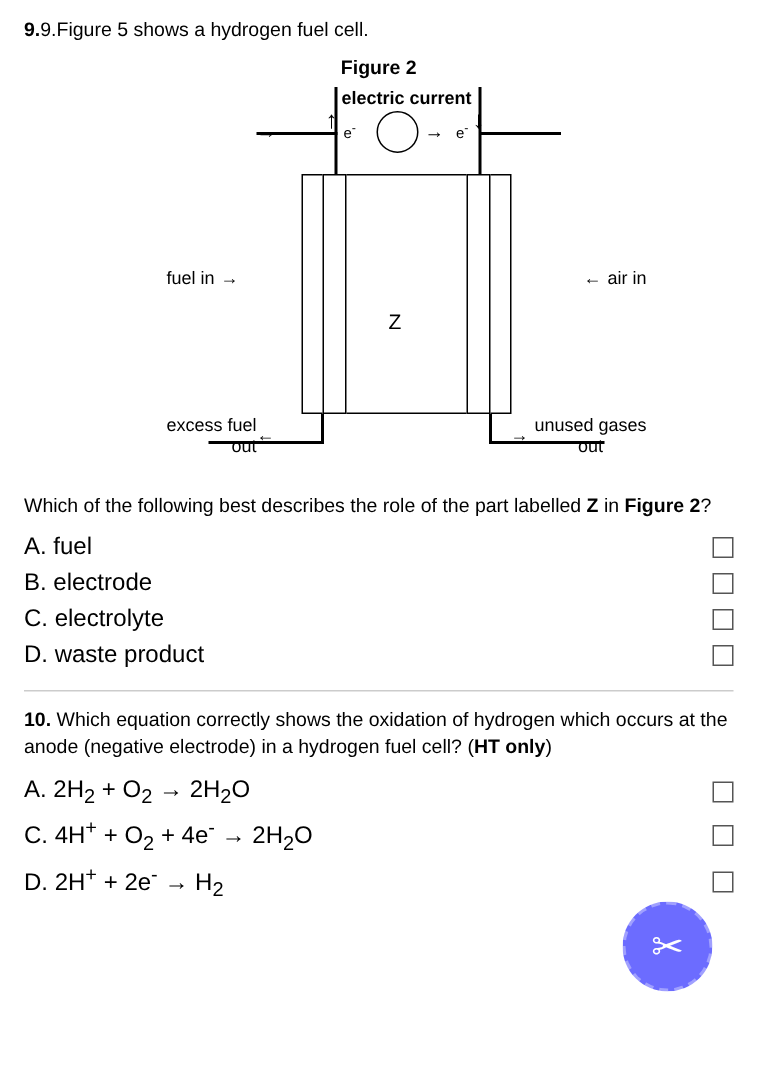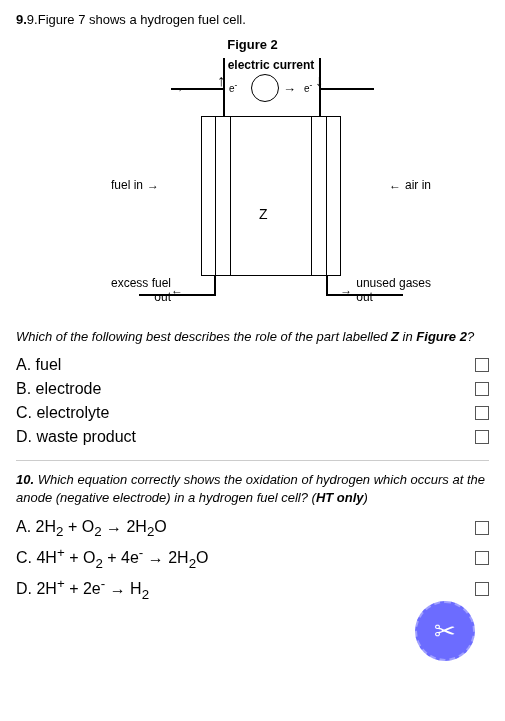--- a/index.html
+++ b/index.html
@@ -163,21 +163,20 @@
       left: 209px;
       width: 54px;
       height: 1.5px;
       background: #000;
     }
 
     .question-text {
       font-size: 13px;
       margin-bottom: 10px;
       line-height: 1.4;
-      font-style: italic;
     }
     .options {
       margin-bottom: 14px;
     }
     .option-row {
       display: flex;
       align-items: center;
       justify-content: space-between;
       margin-bottom: 6px;
       font-size: 16px;
@@ -213,21 +212,21 @@
     }
     .scissors-icon {
       font-size: 26px;
       color: white;
     }
   </style>
 </head>
 <body>
 
 <div class="question-intro">
-  <span><strong>9.</strong></span><span>9.Figure 7 shows a hydrogen fuel cell.</span>
+  <span><strong>9.</strong></span><span>9.Figure 5 shows a hydrogen fuel cell.</span>
 </div>
 
 <div class="figure-title">Figure 2</div>
 
 <div class="figure-area">
   <div class="figure-container">
 
     <div class="electric-current-label" style="font-weight:bold;">electric current</div>
 
     <div class="wire-top-left"></div>
@@ -271,21 +270,21 @@
     <div class="excess-fuel">
       <span style="text-align:right;">
         <span>excess fuel</span><br>
         <span>out</span>
       </span>
       <span>←</span>
     </div>
 
     <div class="unused-gases">
       <span>→</span>
-      <span style="text-align:left;">
+      <span style="text-align:center;">
         <span>unused gases</span><br>
         <span>out</span>
       </span>
     </div>
 
     <div style="position:absolute;top:218px;left:103px;width:1.5px;height:20px;background:#000;"></div>
     <div style="position:absolute;top:236px;left:28px;width:76px;height:1.5px;background:#000;"></div>
 
     <div style="position:absolute;top:218px;left:215px;width:1.5px;height:20px;background:#000;"></div>
     <div style="position:absolute;top:236px;left:216px;width:76px;height:1.5px;background:#000;"></div>

